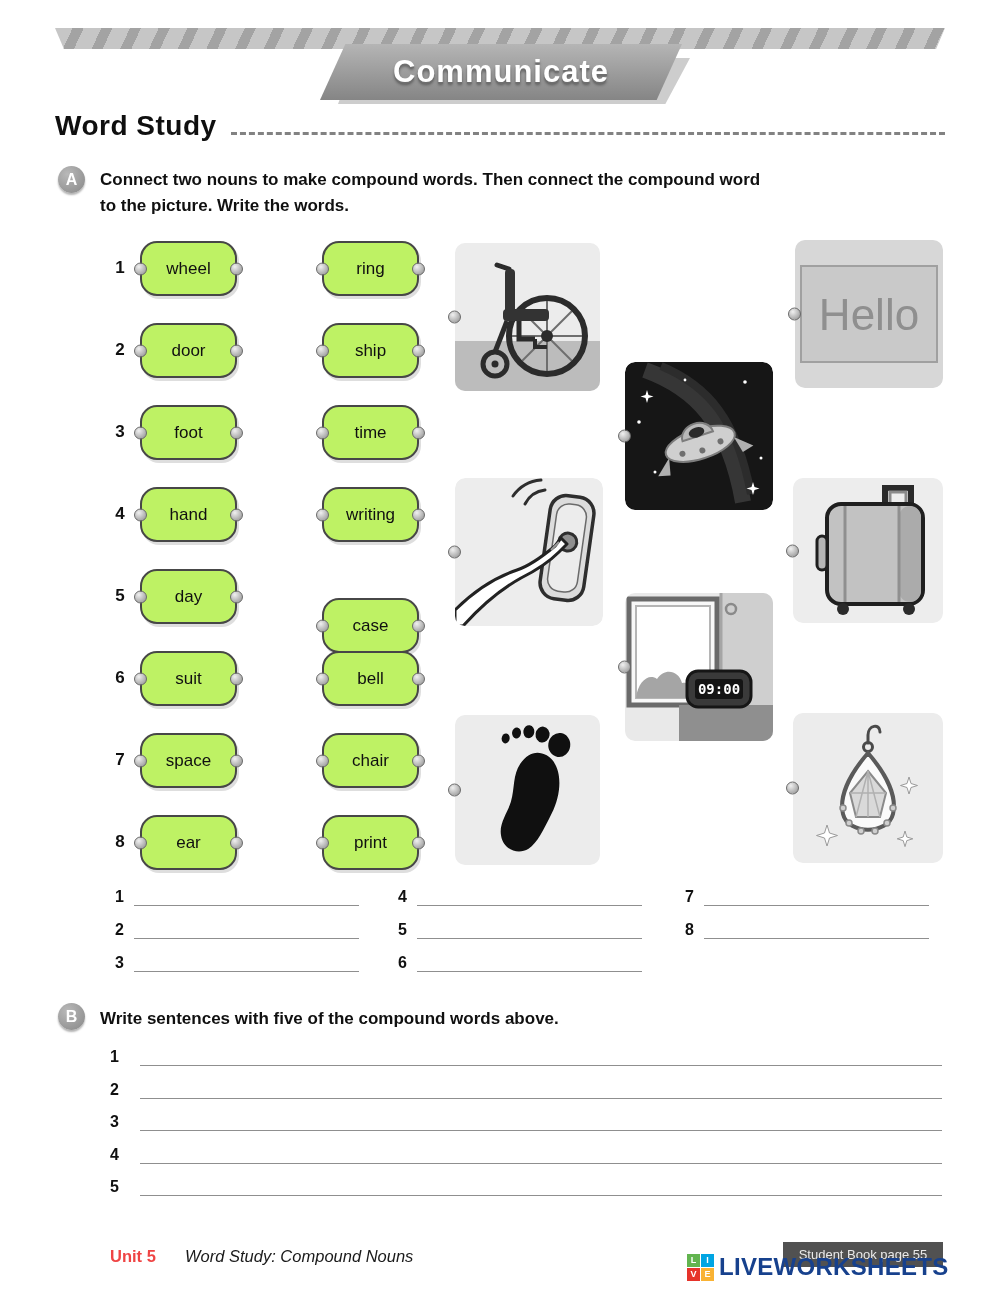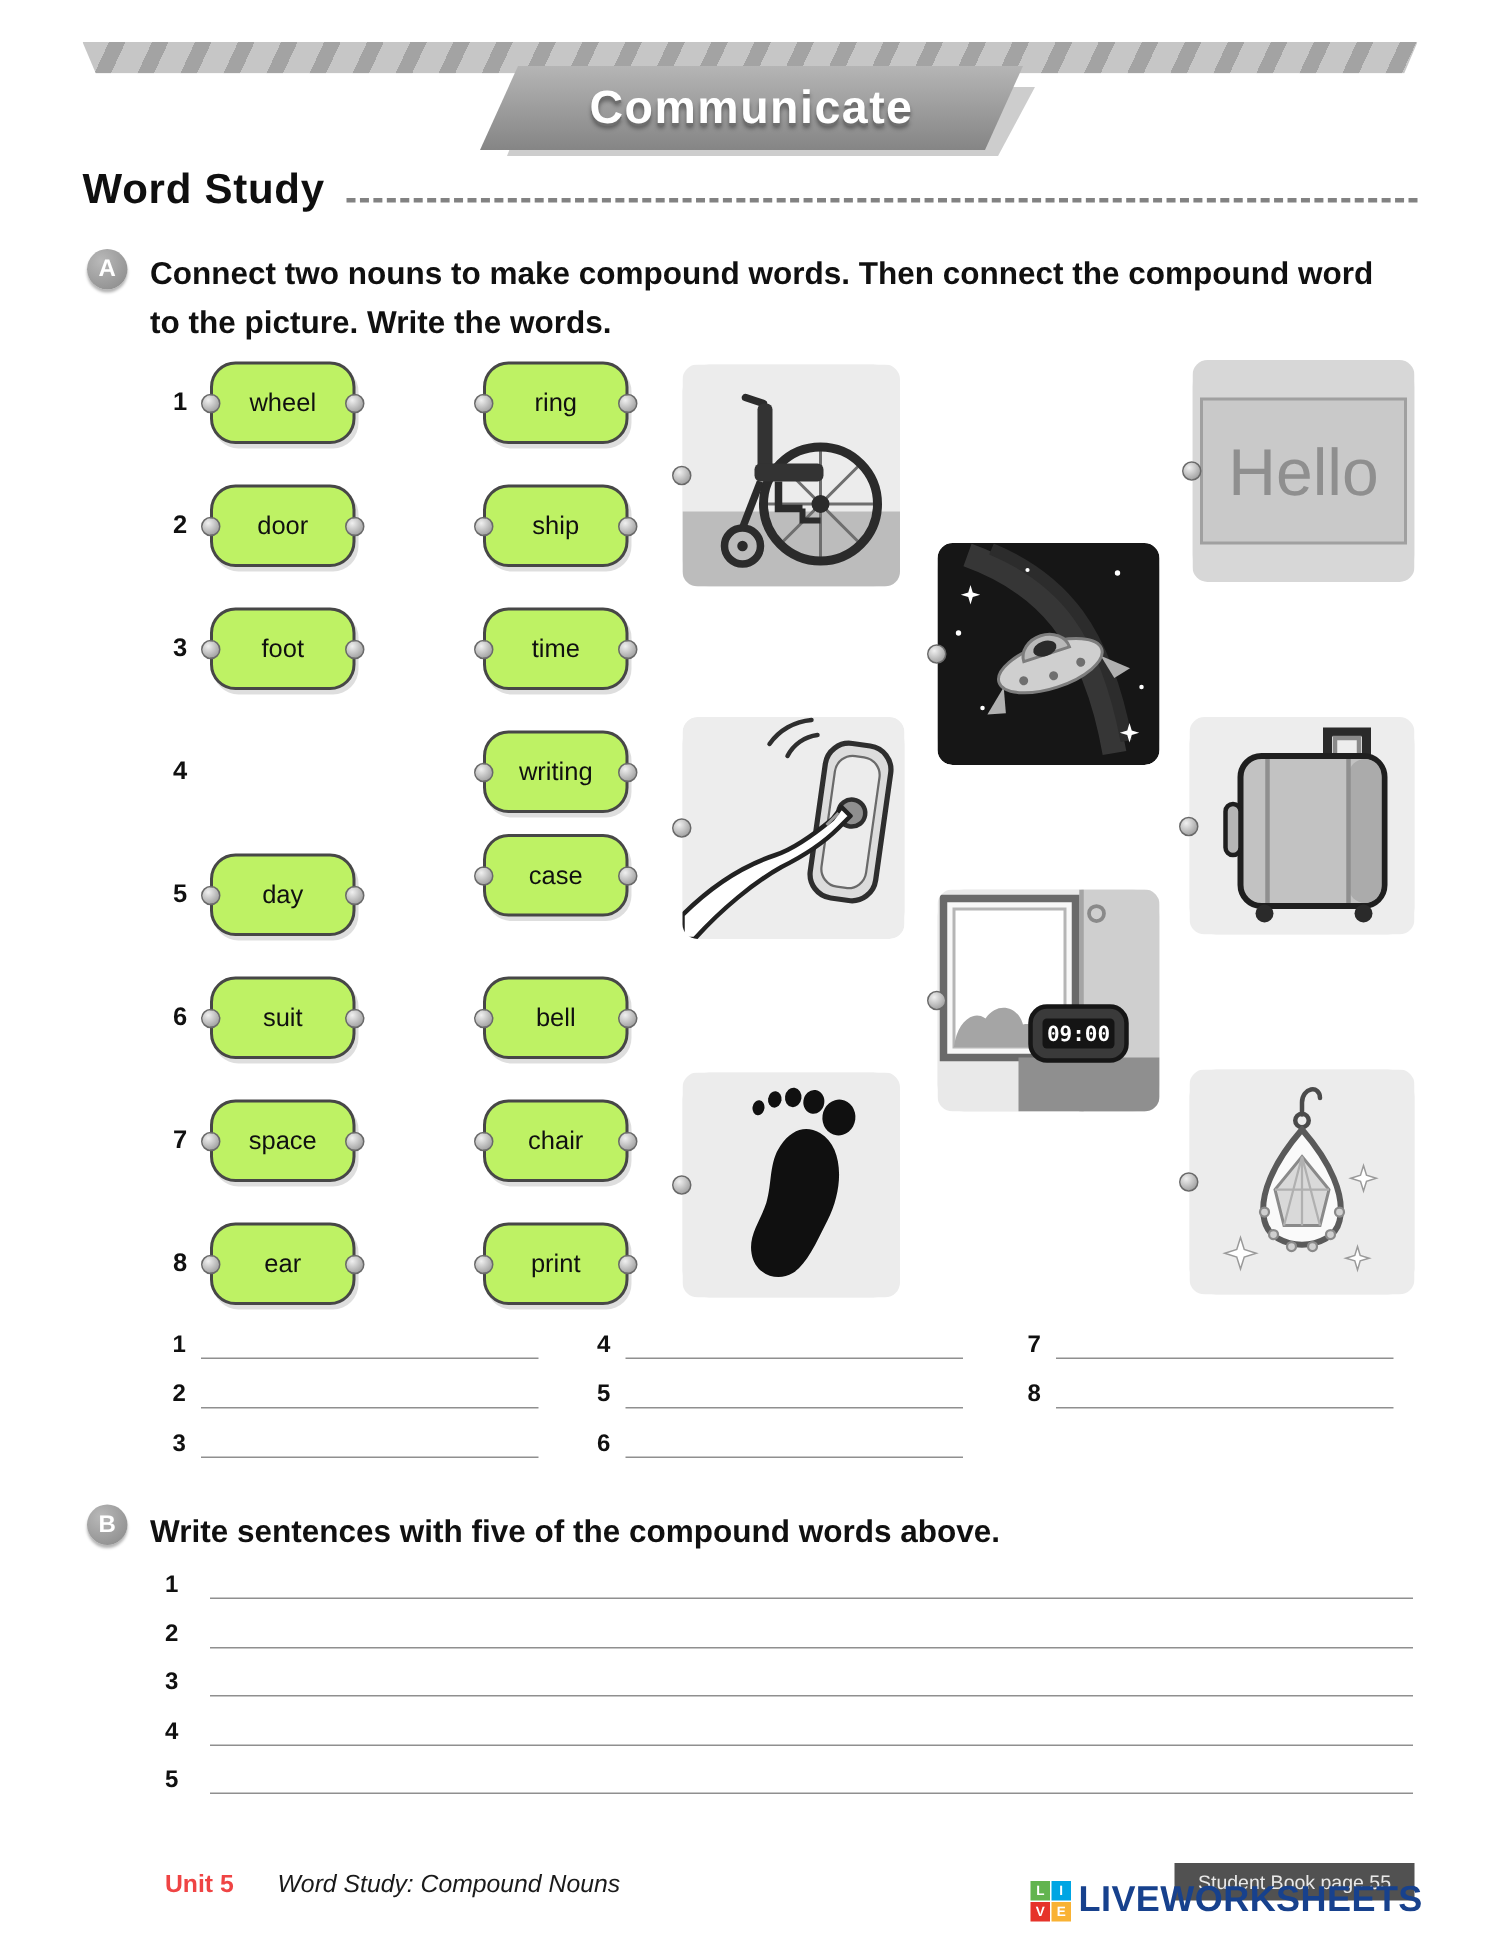--- a/index.html
+++ b/index.html
@@ -22,21 +22,21 @@
   
   .word-study { position:absolute; left:55px; top:110px; width:890px; display:flex; align-items:flex-end; }
   .word-study h1 { font-size:28px; font-weight:bold; color:#0f0f0f; letter-spacing:.5px; }
   .word-study .dash { flex:1; margin-left:14px; margin-bottom:7px; border-bottom:3px dashed #828282; }
 
   
   .badge { position:absolute; width:27px; height:27px; border-radius:50%;
     background:radial-gradient(circle at 35% 30%, #b9b9b9, #878787);
     color:#fff; font-weight:bold; font-size:16px; display:flex; align-items:center; justify-content:center;
     box-shadow:0 2px 2px rgba(0,0,0,.3); }
-  .instr { position:absolute; font-size:21px; font-weight:bold; color:#101010; line-height:1.55; }
+  .instr { position:absolute; font-size:17px; font-weight:bold; color:#101010; line-height:1.55; }
 
   
   .wnum { position:absolute; left:108px; width:24px; text-align:center; font-weight:bold; font-size:17px; color:#101010; }
   .pill { position:absolute; width:97px; height:55px; background:#bef264; border:2.5px solid #474747;
     border-radius:17px; box-shadow:2px 3px 0 rgba(0,0,0,.13);
     display:flex; align-items:center; justify-content:center; font-size:17px; color:#101010; }
   .dot { position:absolute; width:13px; height:13px; border-radius:50%;
     background:radial-gradient(circle at 35% 30%, #f0f0f0, #8c8c8c);
     border:1.5px solid #696969; top:50%; transform:translateY(-50%); z-index:3; }
   .dot.l { left:-8px; } .dot.r { right:-8px; }
@@ -106,20 +106,25 @@
   <div class="pill" style="left:140px;top:323px;">
       <span class="dot l"></span>
       <span>door</span>
       <span class="dot r"></span>
     </div>
   <div class="pill" style="left:140px;top:405px;">
       <span class="dot l"></span>
       <span>foot</span>
       <span class="dot r"></span>
     </div>
+  <div class="pill" style="left:140px;top:487px;">
+      <span class="dot l"></span>
+      <span>hand</span>
+      <span class="dot r"></span>
+    </div>
   <div class="pill" style="left:140px;top:569px;">
       <span class="dot l"></span>
       <span>day</span>
       <span class="dot r"></span>
     </div>
   <div class="pill" style="left:140px;top:651px;">
       <span class="dot l"></span>
       <span>suit</span>
       <span class="dot r"></span>
     </div>
@@ -147,21 +152,21 @@
   <div class="pill" style="left:322px;top:405px;">
       <span class="dot l"></span>
       <span>time</span>
       <span class="dot r"></span>
     </div>
   <div class="pill" style="left:322px;top:487px;">
       <span class="dot l"></span>
       <span>writing</span>
       <span class="dot r"></span>
     </div>
-  <div class="pill" style="left:322px;top:556px;">
+  <div class="pill" style="left:322px;top:598px;">
       <span class="dot l"></span>
       <span>case</span>
       <span class="dot r"></span>
     </div>
   <div class="pill" style="left:322px;top:651px;">
       <span class="dot l"></span>
       <span>bell</span>
       <span class="dot r"></span>
     </div>
   <div class="pill" style="left:322px;top:733px;">

